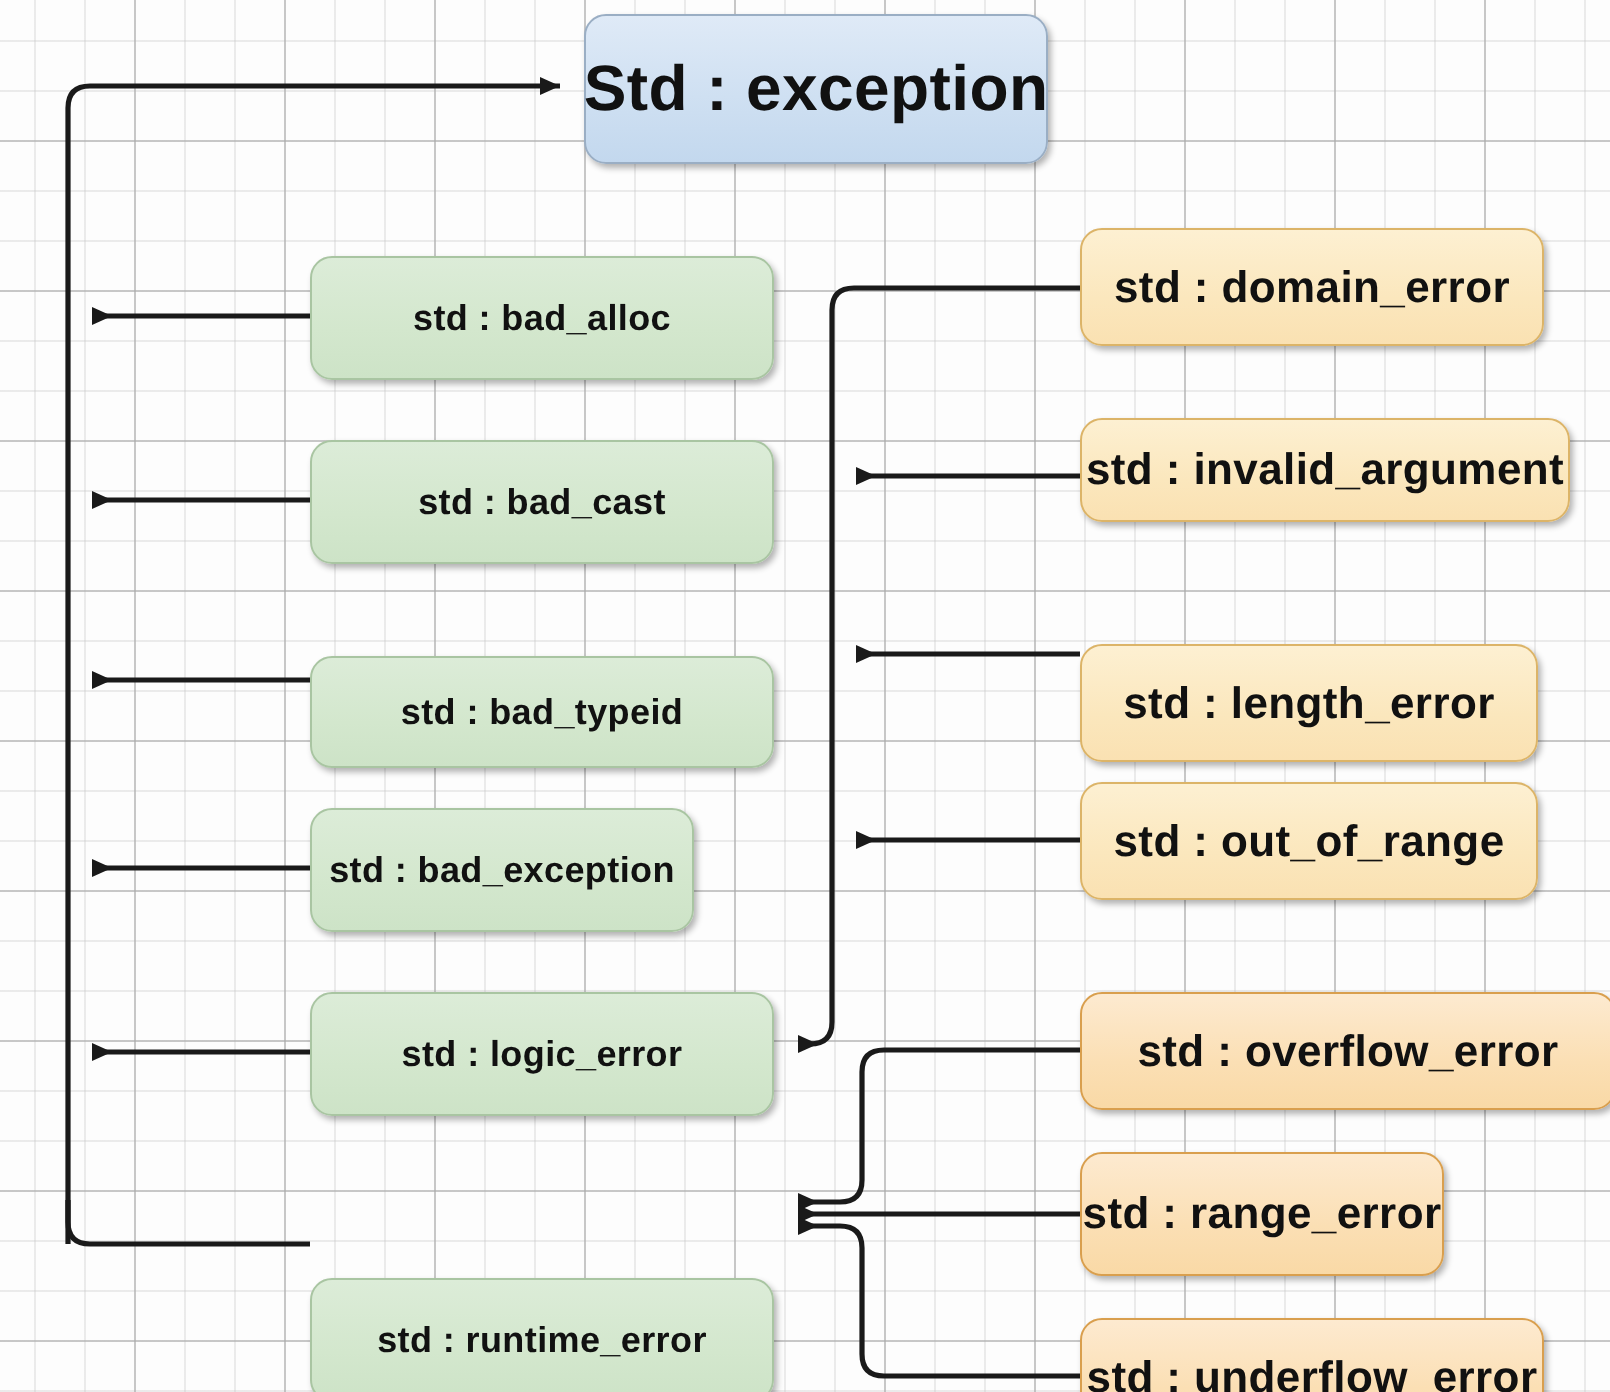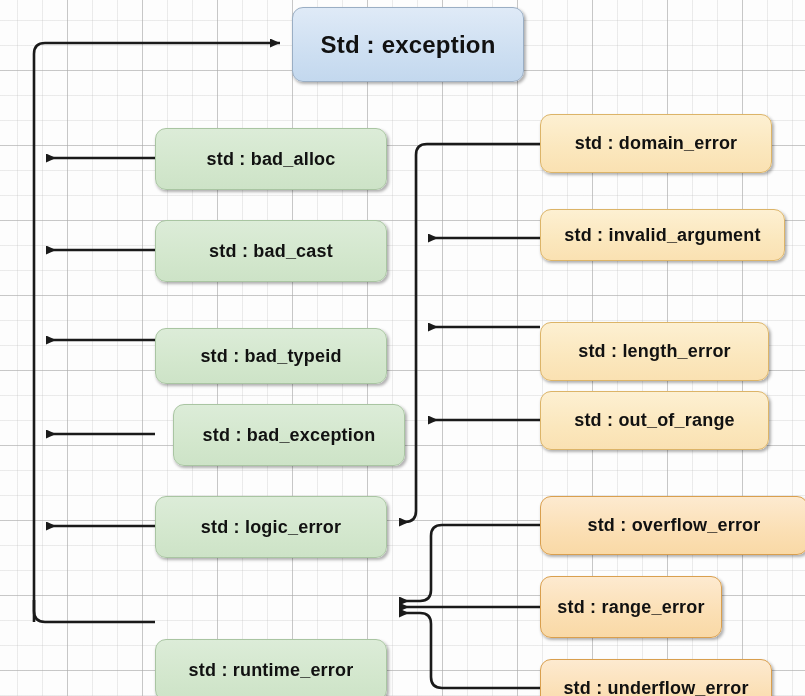--- a/index.html
+++ b/index.html
@@ -41,32 +41,32 @@
     font-weight: bold;
     color: #111111;
     letter-spacing: 0.2px;
     text-align: center;
     white-space: nowrap;
     box-shadow: 1.5px 2px 3px rgba(0,0,0,0.30);
   }
   .node.root {
     background: linear-gradient(180deg, #dfeaf7 0%, #cfe0f2 55%, #c3d8ee 100%);
     border: 1px solid #9aaec4;
-    font-size: 24px;
+    font-size: 32px;
     justify-content: center;
   }
   .node.green {
     background: linear-gradient(180deg, #dcecd8 0%, #d3e7cd 60%, #cde3c7 100%);
     border: 1px solid #a9c5a2;
     font-size: 18px;
   }
   .node.orange {
     background: linear-gradient(180deg, #fdf0d2 0%, #fbe7bd 60%, #fae1b2 100%);
     border: 1px solid #dcb468;
-    font-size: 18px;
+    font-size: 22px;
   }
   .node.orange.deep {
     background: linear-gradient(180deg, #fdead0 0%, #fbdfb4 60%, #f9d9a6 100%);
     border: 1px solid #d99f4e;
   }
 </style>
 </head>
 <body>
 
 <div id="canvas">
@@ -111,21 +111,21 @@
 
   <div class="node green" style="left:155px; top:128px; width:232px; height:62px;">
     <span>std : bad_alloc</span>
   </div>
   <div class="node green" style="left:155px; top:220px; width:232px; height:62px;">
     <span>std : bad_cast</span>
   </div>
   <div class="node green" style="left:155px; top:328px; width:232px; height:56px;">
     <span>std : bad_typeid</span>
   </div>
-  <div class="node green" style="left:155px; top:404px; width:232px; height:62px;margin-left:18px;">
+  <div class="node green" style="left:155px; top:404px; width:192px; height:62px;">
     <span>std : bad_exception</span>
   </div>
   <div class="node green" style="left:155px; top:496px; width:232px; height:62px;">
     <span>std : logic_error</span>
   </div>
   <div class="node green" style="left:155px; top:591px; width:232px; height:62px;margin-top:48px;">
     <span>std : runtime_error</span>
   </div>
 
   <div class="node orange" style="left:540px; top:114px; width:232px; height:59px;">

